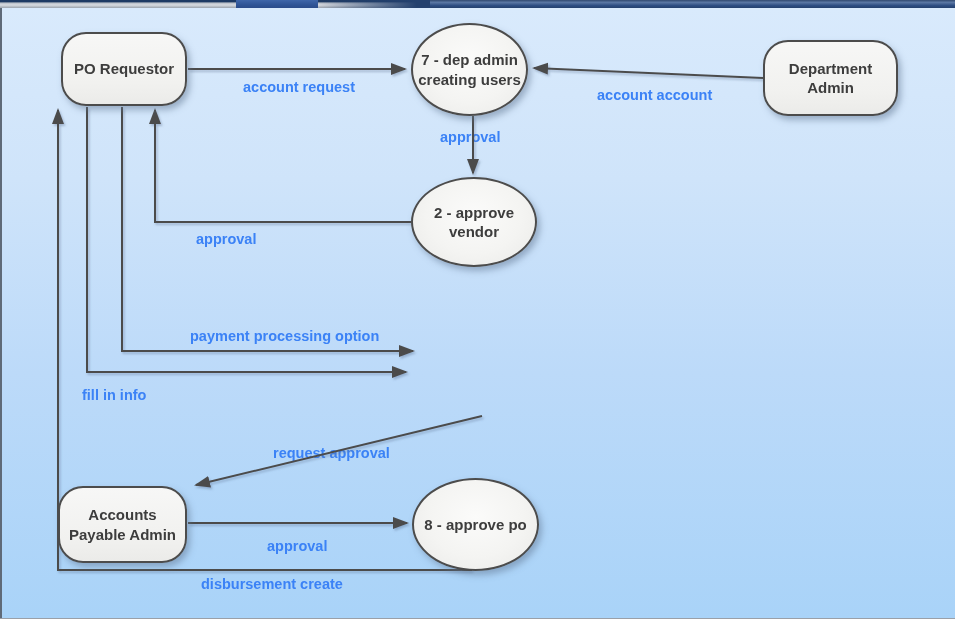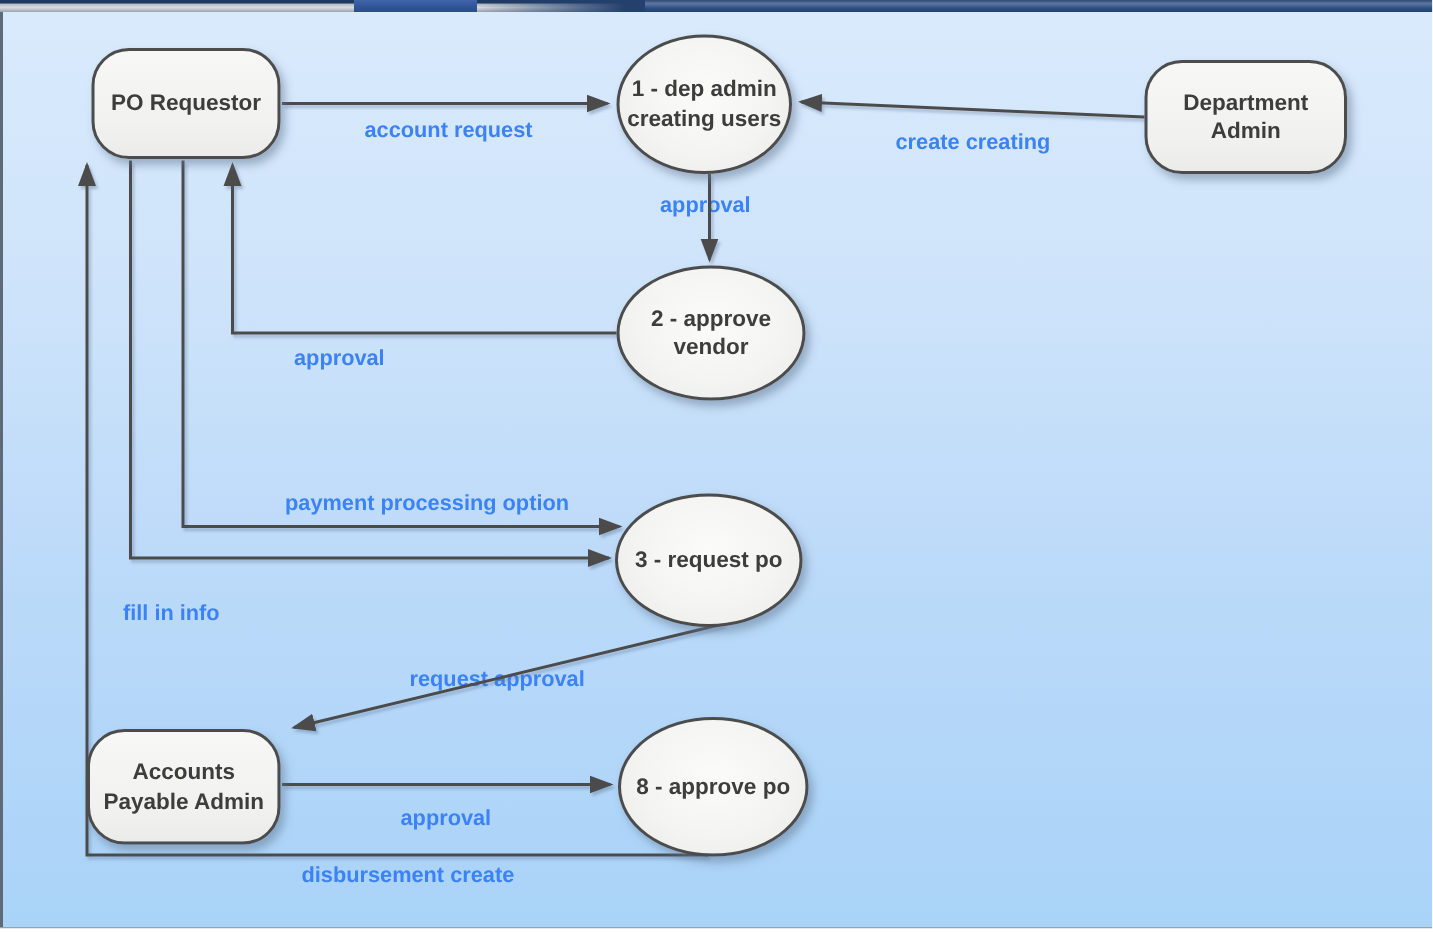--- a/index.html
+++ b/index.html
@@ -28,21 +28,21 @@
   .bottom-line { position:absolute; left:0; top:618px; width:955px; height:1px; background:#9aa0a8; }
   .bottom-white { position:absolute; left:0; top:619px; width:955px; height:3px; background:#ffffff; }
 
   
   .flow-label { position:absolute; font-weight:bold; font-size:14.5px; color:#3b82f6; white-space:nowrap; z-index:3; }
   .lbl-account-request   { left:243px; top:79px;  }
   .lbl-create-account    { left:597px; top:87px;  }
   .lbl-approval-12       { left:440px; top:129px; }
   .lbl-approval-2po      { left:196px; top:231px; }
   .lbl-payment-option    { left:150px; top:328px;margin-left:40px; }
-  .lbl-fill-in-info      { left:82px;  top:401px; }
+  .lbl-fill-in-info      { left:82px;  top:387px; }
   .lbl-request-approval  { left:273px; top:445px; }
   .lbl-approval-ap4      { left:267px; top:538px; }
   .lbl-disbursement      { left:201px; top:576px; }
 
   
   svg.connectors { position:absolute; left:0; top:0; width:955px; height:622px; z-index:4; pointer-events:none; }
   svg.connectors path { pointer-events:stroke; }
 
   
   .node { position:absolute; display:flex; align-items:center; justify-content:center; text-align:center;
@@ -73,21 +73,21 @@
 
   <div class="topbar">
     <div class="tb-seg tb-a"></div>
     <div class="tb-seg tb-b"></div>
     <div class="tb-seg tb-c"></div>
   </div>
 
   <div class="canvas"></div>
 
   <div class="flow-label lbl-account-request">account request</div>
-  <div class="flow-label lbl-create-account">create creating</div>
+  <div class="flow-label lbl-create-account">account account</div>
   <div class="flow-label lbl-approval-12">approval</div>
   <div class="flow-label lbl-approval-2po">approval</div>
   <div class="flow-label lbl-payment-option">payment processing option</div>
   <div class="flow-label lbl-fill-in-info">fill in info</div>
   <div class="flow-label lbl-request-approval">request approval</div>
   <div class="flow-label lbl-approval-ap4">approval</div>
   <div class="flow-label lbl-disbursement">disbursement create</div>
 
   <svg class="connectors" viewBox="0 0 955 622">
     <defs>
@@ -115,27 +115,24 @@
     <span class="node-label">PO Requestor</span>
   </div>
   <div class="node entity entity-dept">
     <span class="node-label">Department Admin</span>
   </div>
   <div class="node entity entity-ap">
     <span class="node-label">Accounts Payable Admin</span>
   </div>
 
   <div class="node process process-1">
-    <span class="node-label">1 - dep admin creating users</span>
+    <span class="node-label">7 - dep admin creating users</span>
   </div>
   <div class="node process process-2">
     <span class="node-label">2 - approve vendor</span>
-  </div>
-  <div class="node process process-3">
-    <span class="node-label">3 - request po</span>
   </div>
   <div class="node process process-4">
     <span class="node-label">8 - approve po</span>
   </div>
 
   <div class="bottom-line"></div>
   <div class="bottom-white"></div>
 </div>
 
 </body></html>

